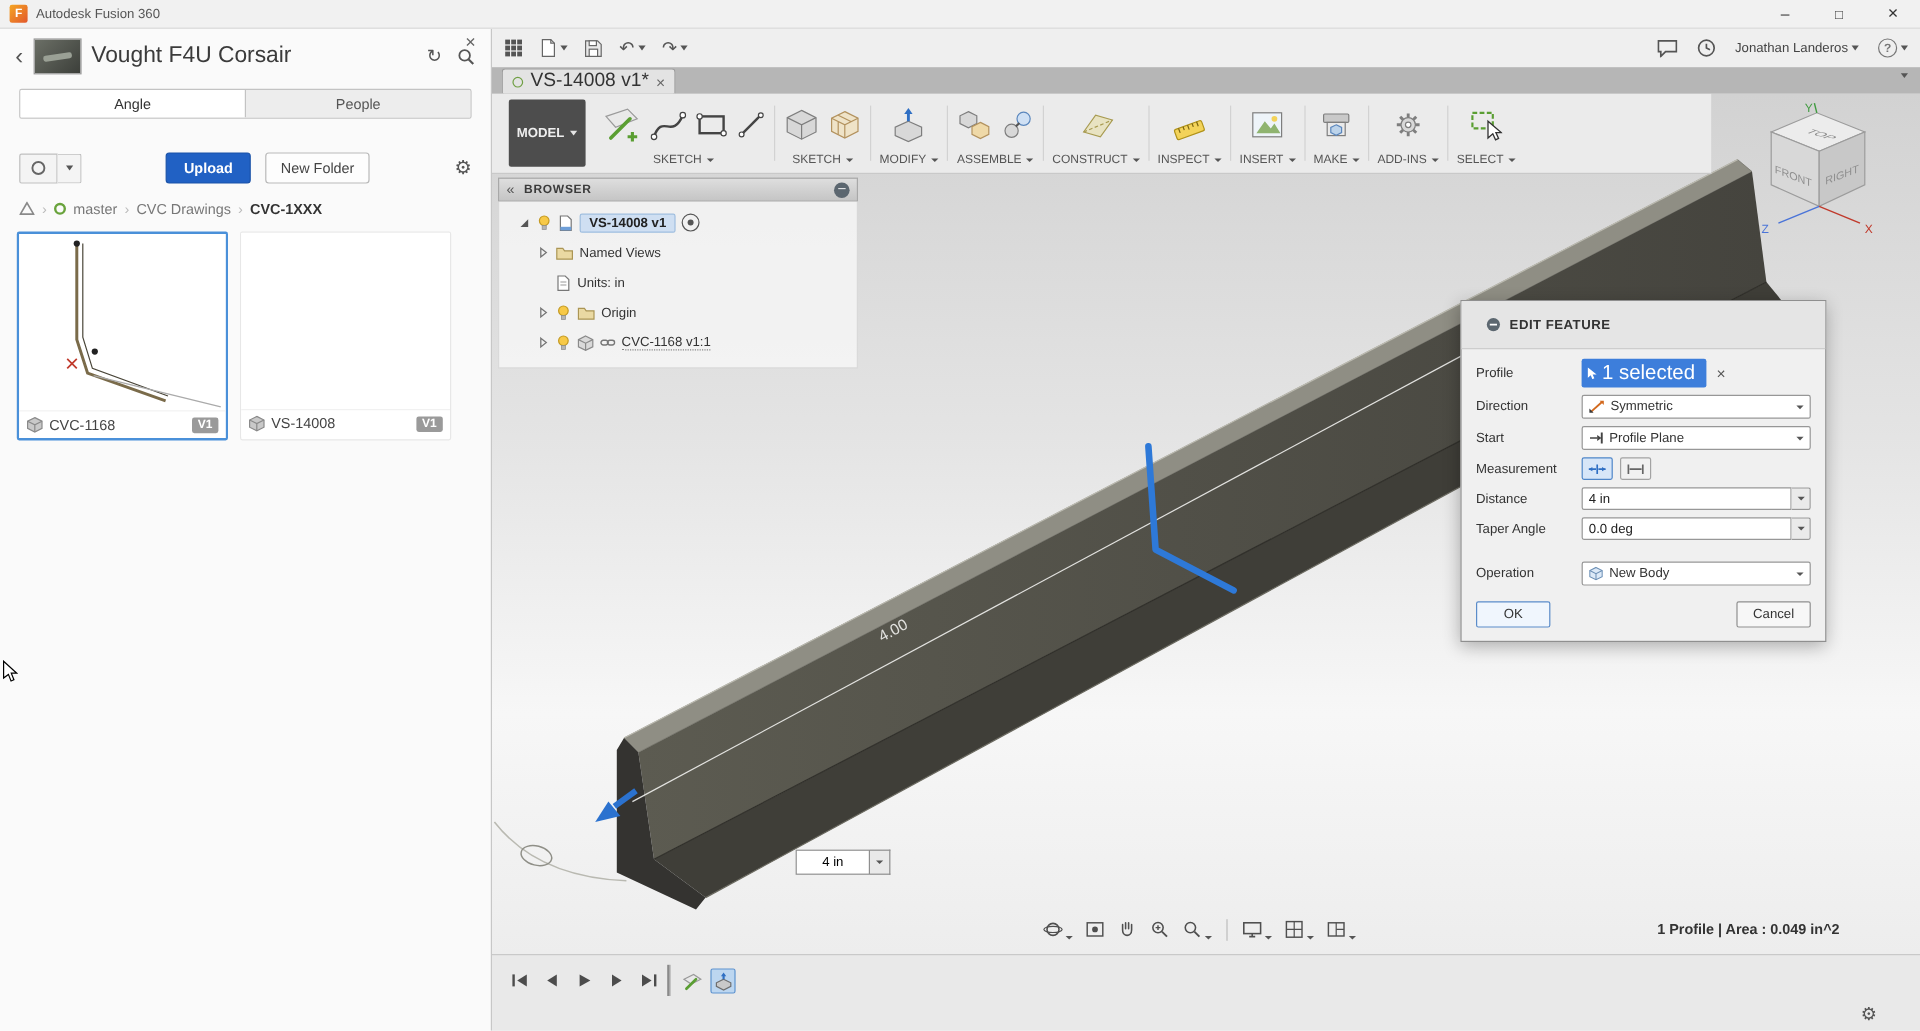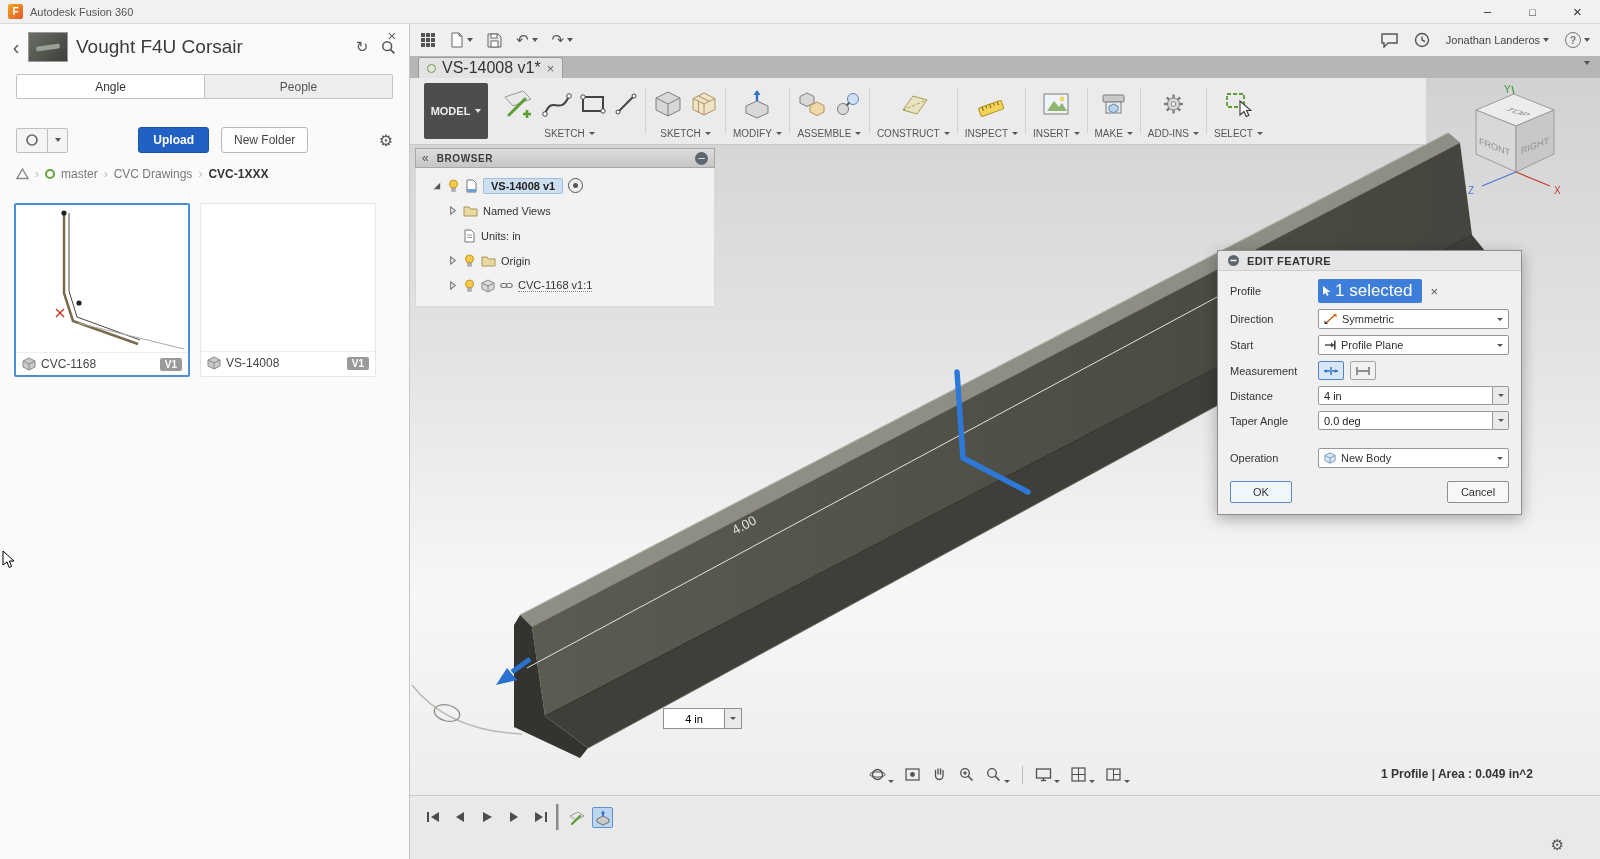--- a/index.html
+++ b/index.html
@@ -39,21 +39,21 @@
 .vis-drop{width:20px;height:25px;border:1px solid #bfbfbf;border-left:none;background:#f4f4f4;display:flex;align-items:center;justify-content:center;border-radius:0 2px 2px 0}
 .spacer{flex:1}
 .upload-btn{background:#2161c4;color:#fff;font-weight:bold;font-size:12px;height:26px;padding:0 14px;border-radius:3px;display:flex;align-items:center;border:1px solid #1b53a8}
 .newfolder-btn{background:#fdfdfd;border:1px solid #b9b9b9;height:26px;padding:0 12px;border-radius:3px;color:#444;display:flex;align-items:center;margin-left:12px}
 .gear{color:#555;font-size:16px}
 .gear::before{content:"⚙"}
 .breadcrumb{display:flex;align-items:center;gap:6px;margin:14px 16px 0 16px;font-size:12px;color:#777}
 .crumb-sep{color:#bbb}
 .crumb.current{font-weight:bold;color:#333}
 .branch-dot{width:10px;height:10px;border:2px solid #69a33c;border-radius:50%}
-.cards{display:flex;gap:10px;margin:22px 14px 0 14px}
+.cards{display:flex;gap:10px;margin:12px 14px 0 14px}
 .card{width:176px;border:2px solid transparent;background:#fff;border-radius:2px}
 .card.selected{border-color:#4a90d9}
 .card .thumb{height:148px;background:#fff;border-bottom:1px solid #eee}
 .card:not(.selected){border:1px solid #e7e7e7}
 .card-label{display:flex;align-items:center;gap:5px;padding:4px 6px;background:#fff;font-size:12px;color:#444}
 .badge{margin-left:auto;background:#9a9a9a;color:#fff;font-size:10px;padding:1px 5px;border-radius:2px;font-weight:bold}
 
 
 .main{position:absolute;left:410px;top:24px;width:1190px;height:835px;background:#ebebeb}
 .appbar{position:absolute;left:0;top:0;width:100%;height:32px;background:#efefef;display:flex;align-items:center;padding:0 10px;gap:14px;z-index:30}
@@ -106,21 +106,21 @@
 
 .navbar{position:absolute;left:455px;top:685px;display:flex;align-items:center;gap:2px;z-index:22}
 .nav-item{display:flex;align-items:flex-end;gap:2px;padding:3px 4px}
 .nav-sep{width:1px;height:18px;background:#bdbdbd;margin:0 6px}
 
 
 .vp-status{position:absolute;right:67px;top:689px;font-size:12px;font-weight:bold;color:#333;z-index:22}
 
 
 .dialog{position:absolute;left:807px;top:172px;width:305px;background:#f0f0f0;border:1px solid #8f8f8f;box-shadow:0 4px 14px rgba(0,0,0,.3);z-index:35}
-.dlg-title{height:20px;background:#e5e5e5;border-bottom:1px solid #cdcdcd;display:flex;align-items:center;gap:7px;padding:0 9px}
+.dlg-title{height:40px;background:#e5e5e5;border-bottom:1px solid #cdcdcd;display:flex;align-items:center;gap:7px;padding:0 20px}
 .dlg-title-text{font-size:11px;font-weight:bold;color:#333;letter-spacing:.4px}
 .dlg-row{display:flex;align-items:center;padding:3px 12px}
 .dlg-label{width:88px;font-size:11px;color:#333;flex:none}
 .pill{display:flex;align-items:center;gap:4px;background:#3d7edb;color:#fff;font-size:17px;padding:2px 9px 2px 5px;border-radius:2px}
 .pill-x{margin-left:9px;color:#555;font-size:13px}
 .pill-x::before{content:"×"}
 .dd{flex:1;height:20px;background:#fff;border:1px solid #979797;border-radius:2px;display:flex;align-items:center;gap:5px;padding:0 5px;font-size:11px;color:#333}
 .dd-text{flex:1;white-space:nowrap;overflow:hidden}
 .tgl{width:26px;height:19px;display:flex;align-items:center;justify-content:center;border:1px solid #a3a3a3;background:#f1f1f1;border-radius:2px;margin-right:6px}
 .tgl.on{background:#d7e6f8;border-color:#4f86c8}

